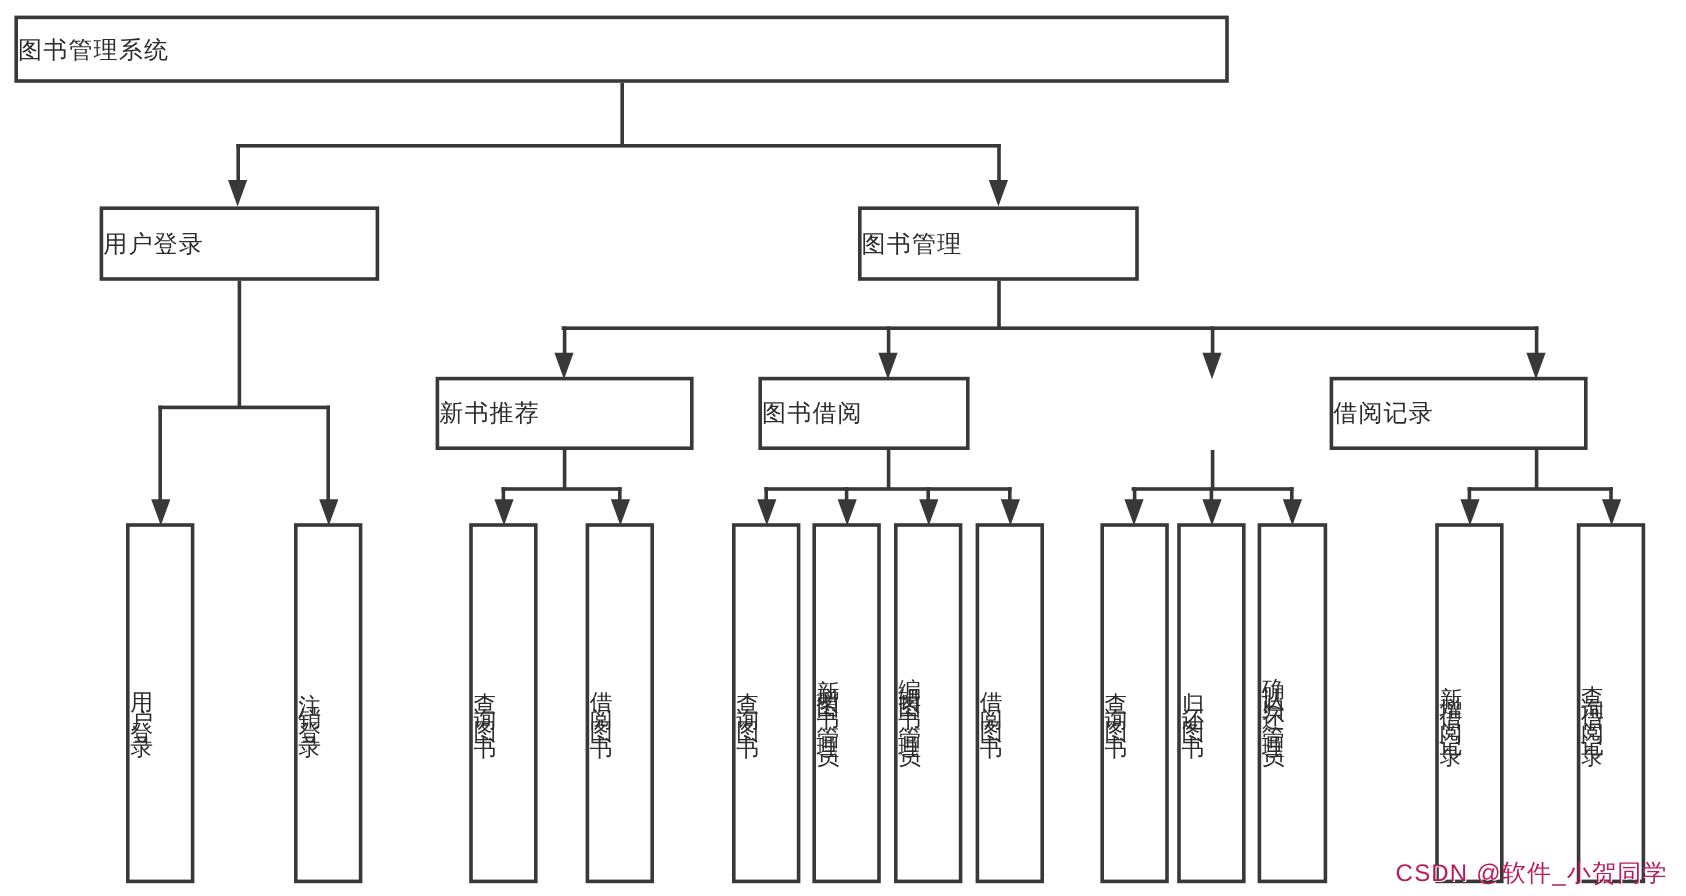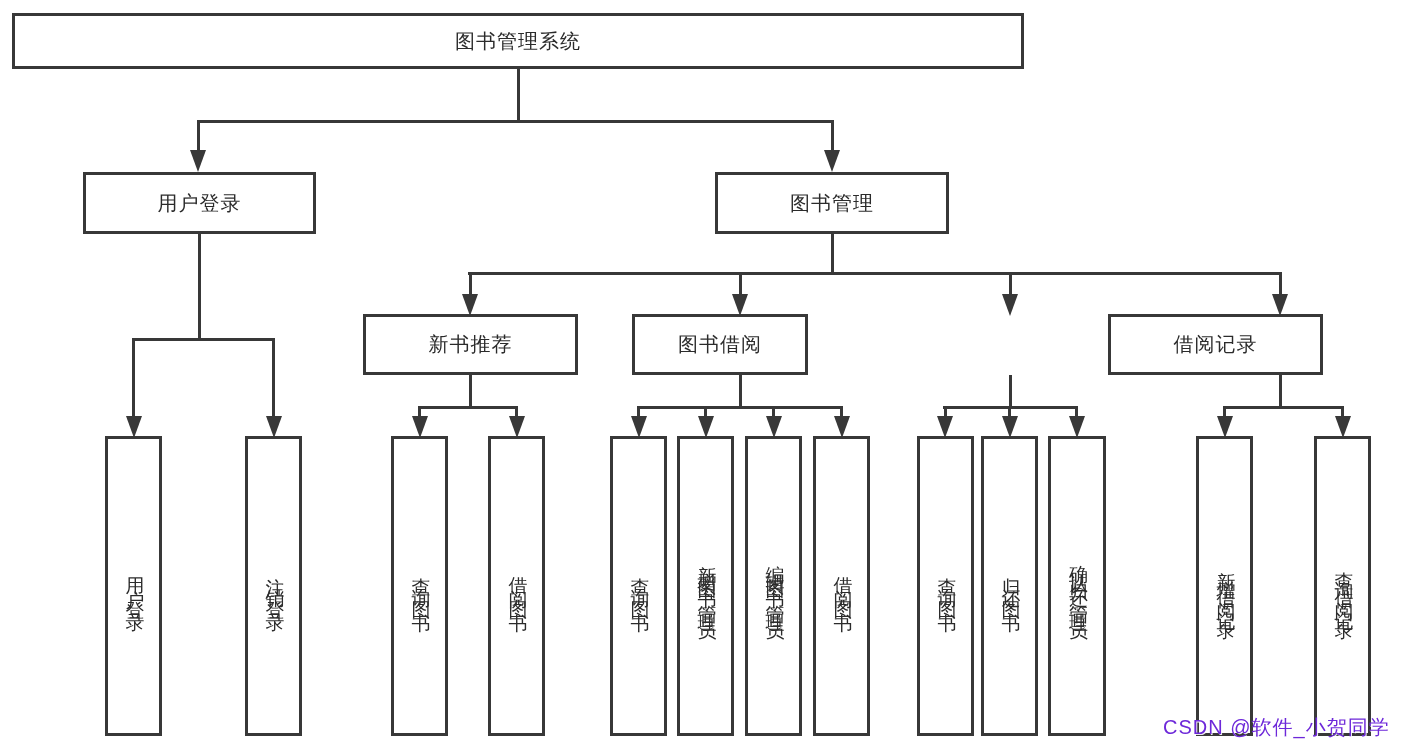--- a/index.html
+++ b/index.html
@@ -11,22 +11,20 @@
     color:#2b2b2b;
     overflow:hidden;
   }
   .box{
     position:absolute;
     box-sizing:border-box;
     border:3px solid #383838;
     background:#ffffff;
     display:flex;
     align-items:center;
-    justify-content:center;
-    font-family:Liberation Mono, monospace;
   }
   .hlabel{
     font-size:20px;
     letter-spacing:1px;
     white-space:nowrap;
   }
   .leaf-text{
     writing-mode:vertical-rl;
     text-orientation:mixed;
     font-size:19px;
@@ -37,21 +35,21 @@
   .ah{
     position:absolute;width:0;height:0;
     border-left:8px solid transparent;
     border-right:8px solid transparent;
     border-top:22px solid #383838;
   }
   .watermark{
     position:absolute;
     left:1163px;top:714px;
     font-size:20px;
-    color:#6d28d9;
+    color:#be185d;
     letter-spacing:1px;
     white-space:nowrap;
     text-shadow:1px 1px 0 rgba(255,255,255,0.9);
     z-index:5;
   }
 </style>
 </head>
 <body>
 
 <div id="canvas">

